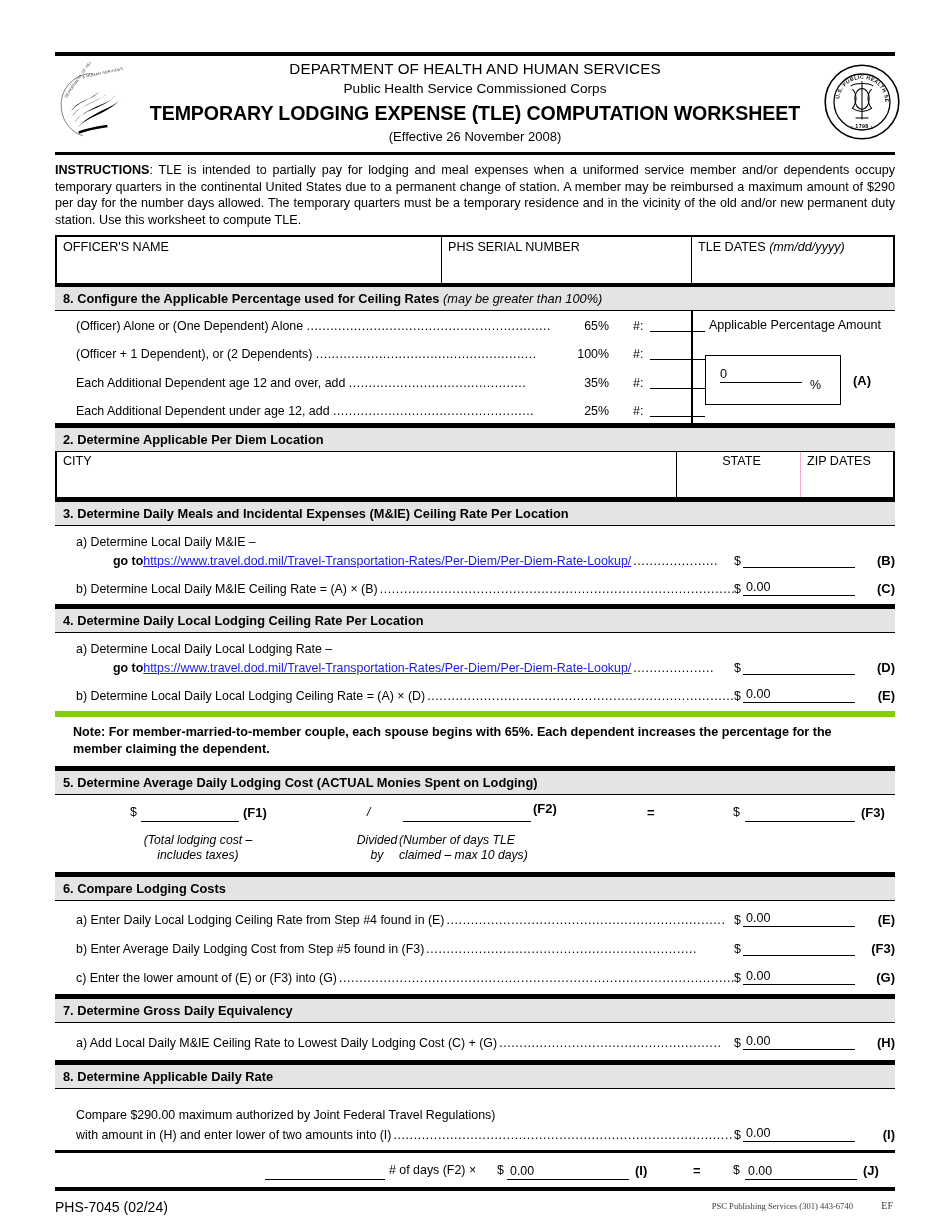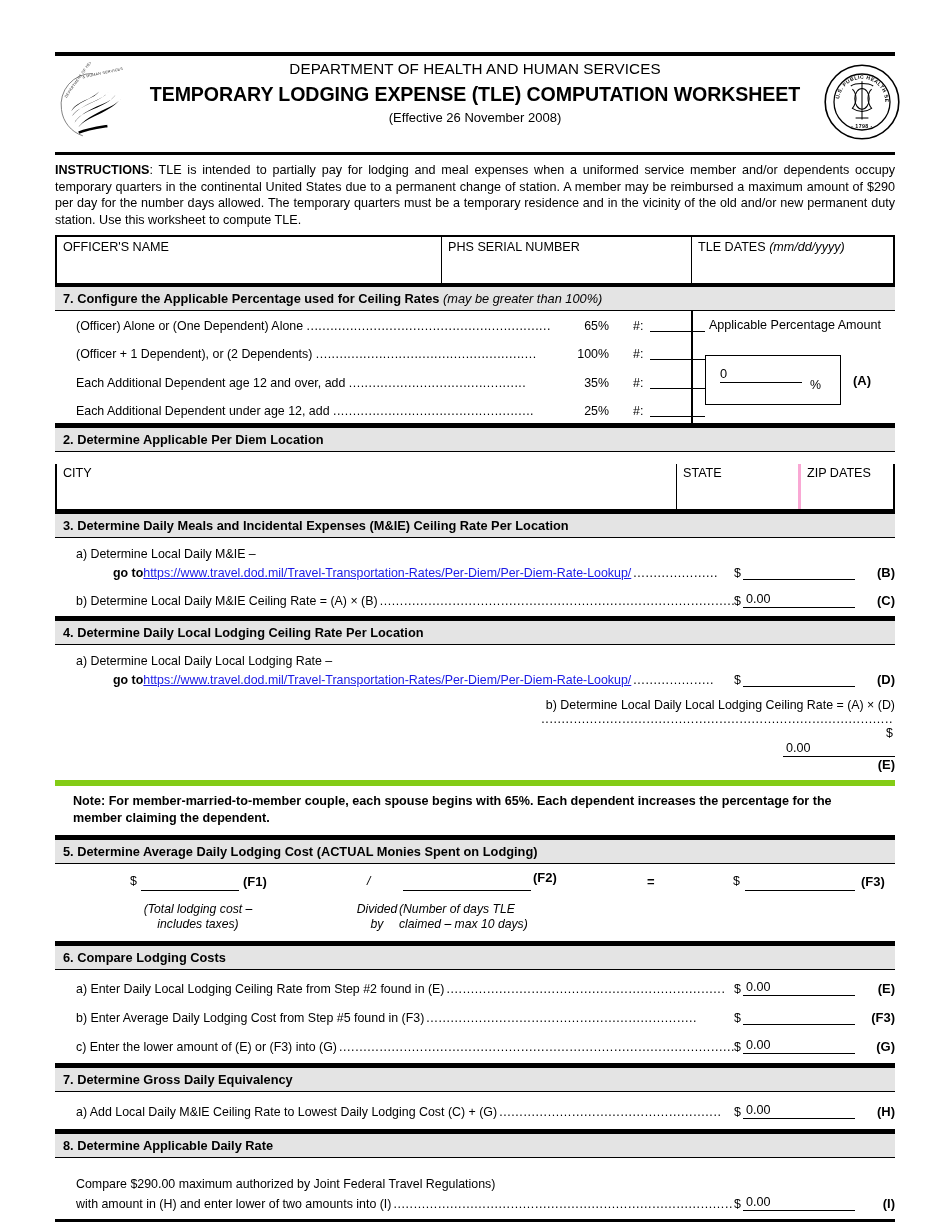--- a/index.html
+++ b/index.html
@@ -72,24 +72,24 @@
   .s1right { position: absolute; left: 640px; top: 0; right: 0; height: 115px; }
   .apa-label { text-align: center; font-size: 12.6px; padding-top: 7px; }
   .apa-box { position: absolute; left: 10px; top: 44px; width: 136px; height: 50px; border: 1.4px solid #000; }
   .apa-val { position: absolute; left: 14px; top: 10px; width: 82px; border-bottom: 1.4px solid #000;
              font-size: 12.8px; padding-bottom: 1px; }
   .apa-pct { position: absolute; left: 104px; top: 22px; font-size: 12.4px; }
   .apa-tag { position: absolute; left: 158px; top: 62px; font-weight: bold; font-size: 13px; }
 
   
   .citytable { display: flex; border-left: 2px solid #000; border-right: 2px solid #000;
-               border-bottom: 3px solid #000; height: 48px; margin-top: 12px; }
+               border-bottom: 3px solid #000; height: 48px; }
   .citycell { padding: 2px 0 0 6px; font-size: 12.6px; }
   .citycell.cc1 { width: 620px; border-right: 1px solid #000; }
-  .citycell.cc2 { width: 124px; border-right: 3px solid #f9a8d4; }
+  .citycell.cc2 { width: 124px; border-right: 1px solid #f9a8d4; text-align: center; }
   .citycell.cc3 { flex: 1; }
 
   
   .sbody { border-bottom: 3px solid #000; padding: 0; position: relative; }
 
   .leaderline { position: relative; display: flex; align-items: flex-end; padding-left: 21px; }
   .ltext { white-space: nowrap; }
   .ldots { flex: 1; overflow: hidden; white-space: nowrap; color: #000;
            letter-spacing: 0.6px; padding: 0 2px; }
   .dollar { padding-right: 2px; }
@@ -151,20 +151,21 @@
         <path d="M14 58 A38 38 0 0 0 40 90"></path>
       </g>
       <g fill="#333" font-family="Liberation Sans, sans-serif" font-size="4.6" letter-spacing="0.3">
         <text x="20" y="44" transform="rotate(-55 20 44)">DEPARTMENT OF HEALTH</text>
         <text x="40" y="20" transform="rotate(-12 40 20)">&amp; HUMAN SERVICES</text>
       </g>
     </svg>
 
     <div class="mast-text">
       <div class="dept-line">DEPARTMENT OF HEALTH AND HUMAN SERVICES</div>
+      <div class="corps-line">Public Health Service Commissioned Corps</div>
       <div class="title-line">TEMPORARY LODGING EXPENSE (TLE) COMPUTATION WORKSHEET</div>
       <div class="eff-line">(Effective 26 November 2008)</div>
     </div>
 
     <svg class="phs-seal" viewBox="0 0 100 100">
       <circle cx="50" cy="50" r="46" fill="none" stroke="#000" stroke-width="2"></circle>
       <circle cx="50" cy="50" r="35" fill="none" stroke="#000" stroke-width="1.6"></circle>
       <g stroke="#000" stroke-width="1.3" fill="none">
         <path d="M50 24 L50 72"></path>
         <path d="M38 34 C44 40 44 50 38 58 C44 62 50 62 50 62"></path>
@@ -195,21 +196,21 @@
     </div>
     <div class="idcell c2">
       <span>PHS SERIAL NUMBER</span>
     </div>
     <div class="idcell c3">
       <span>TLE DATES </span><span class="ital">(mm/dd/yyyy)</span>
     </div>
   </div>
 
   <div class="secbar">
-    <span>7. Configure the Applicable Percentage used for Ceiling Rates </span><span class="reg">(may be greater than 100%)</span>
+    <span>8. Configure the Applicable Percentage used for Ceiling Rates </span><span class="reg">(may be greater than 100%)</span>
   </div>
 
   <div class="s1body">
     <div class="s1left">
 
       <div class="s1row">
         <div class="s1label">
           <span>(Officer) Alone or (One Dependent) Alone</span>
           <span class="dotfill">..............................................................</span>
         </div>
@@ -312,21 +313,21 @@
         <span class="ltext" style="font-weight:bold;">go to </span>
         <span class="ltext lnk">https://www.travel.dod.mil/Travel-Transportation-Rates/Per-Diem/Per-Diem-Rate-Lookup/</span>
         <span class="ldots">....................</span>
         <span class="dollar">$</span>
         <span class="fieldline">
             <span class="fv"></span>
           </span>
         <span class="tag">(D)</span>
       </div>
     </div>
-    <div class="leaderline" style="margin-top:11px;flex-direction:column;">
+    <div class="leaderline" style="margin-top:11px;">
       <span class="ltext">b) Determine Local Daily Local Lodging Ceiling Rate = (A) × (D)</span>
       <span class="ldots">.......................................................................................</span>
       <span class="dollar">$</span>
       <span class="fieldline">
           <span class="fv">0.00</span>
         </span>
       <span class="tag">(E)</span>
     </div>
   </div>
 
@@ -371,21 +372,21 @@
       <span>(Number of days TLE</span><br>
       <span>claimed – max 10 days)</span>
     </div>
   </div>
 
   <div class="secbar">
     <span>6. Compare Lodging Costs</span>
   </div>
   <div class="sbody" style="padding:9px 0 9px 0;">
     <div class="leaderline">
-      <span class="ltext">a) Enter Daily Local Lodging Ceiling Rate from Step #2 found in (E)</span>
+      <span class="ltext">a) Enter Daily Local Lodging Ceiling Rate from Step #4 found in (E)</span>
       <span class="ldots">.....................................................................</span>
       <span class="dollar">$</span>
       <span class="fieldline">
           <span class="fv">0.00</span>
         </span>
       <span class="tag">(E)</span>
     </div>
     <div class="leaderline" style="margin-top:12px;">
       <span class="ltext">b) Enter Average Daily Lodging Cost from Step #5 found in (F3)</span>
       <span class="ldots">...................................................................</span>

